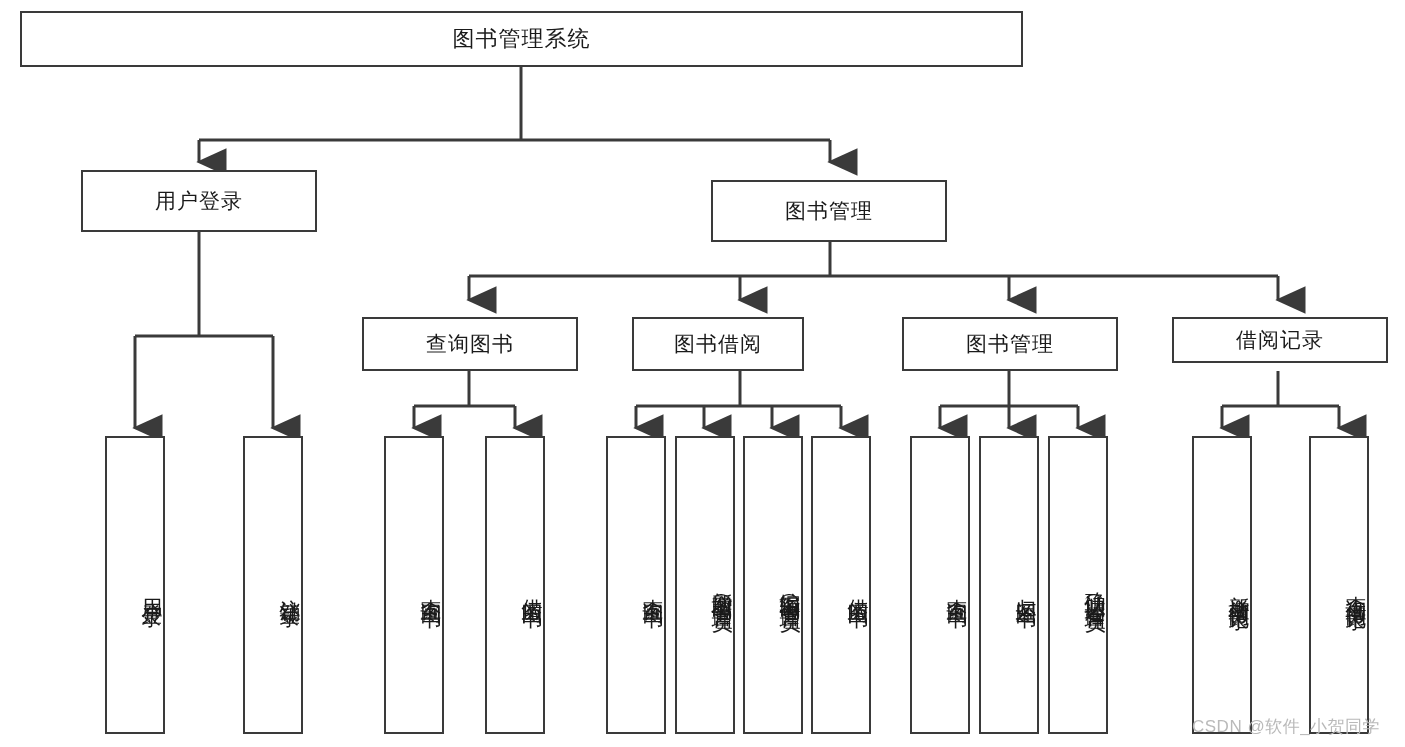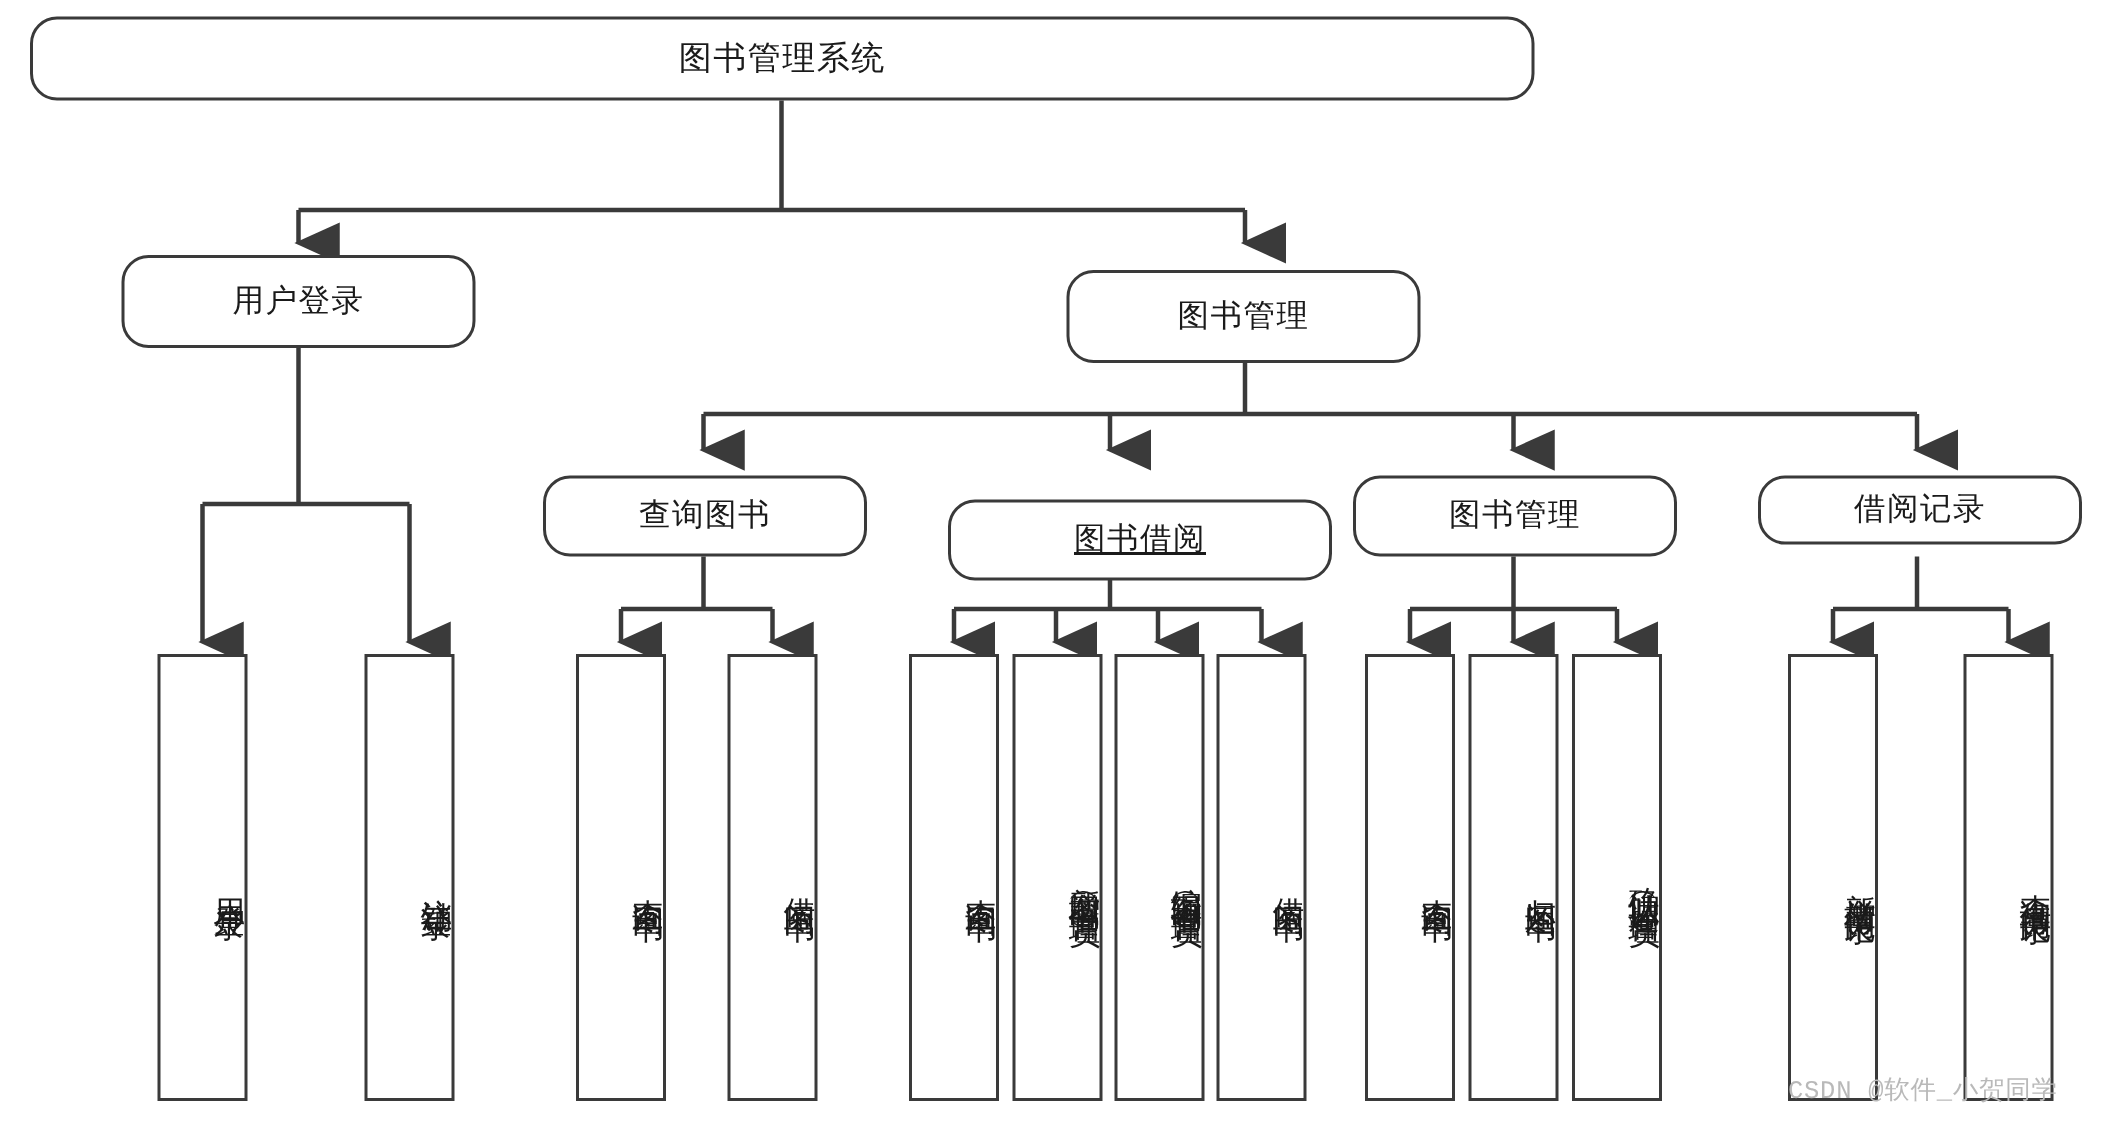--- a/index.html
+++ b/index.html
@@ -34,21 +34,20 @@
     display: flex;
     align-items: center;
     justify-content: center;
     color: #1a1a1a;
     z-index: 2;
   }
   .node.horiz {
     font-size: 21px;
     letter-spacing: 1px;
     line-height: 1.2;
-    border-radius: 18px;
   }
   .node.root {
     font-size: 22px;
   }
   .node.vert {
     writing-mode: vertical-rl;
     text-orientation: upright;
     font-size: 21px;
     letter-spacing: 3px;
     padding-top: 6px;
@@ -133,21 +132,21 @@
   <div class="node horiz" style="left:81px; top:170px; width:236px; height:62px;">
     <span>用户登录</span>
   </div>
   <div class="node horiz" style="left:711px; top:170px; width:236px; height:62px;margin-top:10px;">
     <span>图书管理</span>
   </div>
 
   <div class="node horiz" style="left:362px; top:317px; width:216px; height:54px;">
     <span>查询图书</span>
   </div>
-  <div class="node horiz" style="left:632px; top:333px; width:256px; height:54px;text-decoration:underline;">
+  <div class="node horiz" style="left:632px; top:317px; width:172px; height:54px;">
     <span>图书借阅</span>
   </div>
   <div class="node horiz" style="left:902px; top:317px; width:216px; height:54px;">
     <span>图书管理</span>
   </div>
   <div class="node horiz" style="left:1172px; top:317px; width:216px; height:46px;">
     <span>借阅记录</span>
   </div>
 
   <div class="node vert" style="left:105px; top:436px; width:60px; height:298px;">
@@ -187,15 +186,15 @@
     <span class="vtext">确认归还（管理员）</span>
   </div>
 
   <div class="node vert" style="left:1192px; top:436px; width:60px; height:298px;">
     <span class="vtext">新增借阅记录</span>
   </div>
   <div class="node vert" style="left:1309px; top:436px; width:60px; height:298px;">
     <span class="vtext">查询借阅记录</span>
   </div>
 
-  <div class="watermark" style="left:1192px; top:715px;font-family:Liberation Mono, monospace;">CSDN @软件_小贺同学</div>
+  <div class="watermark" style="left:1192px; top:715px;">CSDN @软件_小贺同学</div>
 
 </div>
 
 </body></html>

